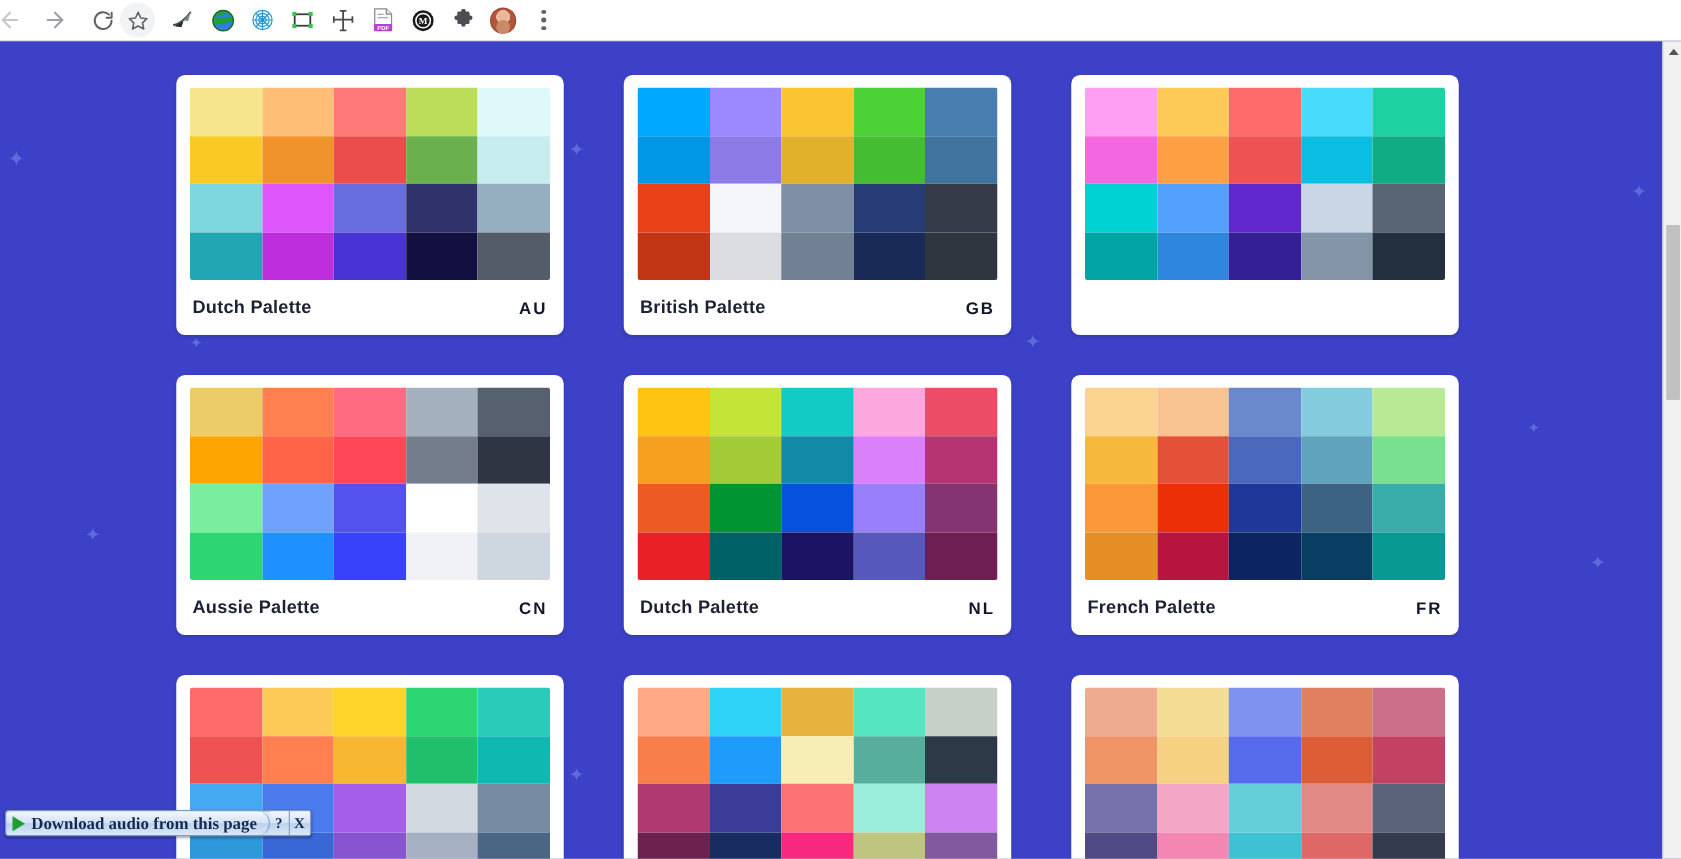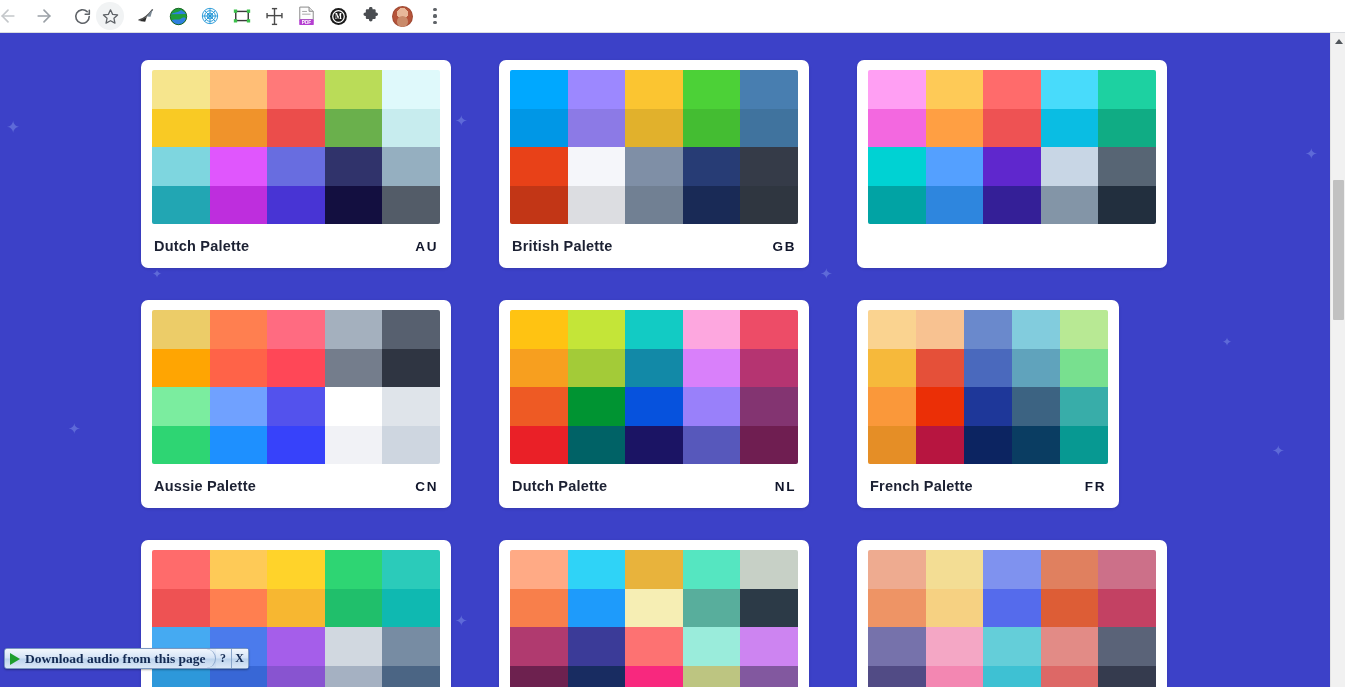--- a/index.html
+++ b/index.html
@@ -429,21 +429,21 @@
           <div class="swatch" style="background: rgb(0, 98, 102);"></div>
           <div class="swatch" style="background: rgb(27, 20, 100);"></div>
           <div class="swatch" style="background: rgb(87, 88, 187);"></div>
           <div class="swatch" style="background: rgb(111, 30, 81);"></div>
         </div>
         <div class="card-footer">
           <span class="card-title">Dutch Palette</span>
           <span class="card-code">NL</span>
         </div>
       </div>
-      <div class="palette-card" style="left: 857px; top: 267px; width: 262px; height: 208px;">
+      <div class="palette-card" style="left: 857px; top: 267px; width: 310px; height: 208px;">
         <div class="swatch-grid">
           <div class="swatch" style="background: rgb(250, 211, 144);"></div>
           <div class="swatch" style="background: rgb(248, 194, 145);"></div>
           <div class="swatch" style="background: rgb(106, 137, 204);"></div>
           <div class="swatch" style="background: rgb(130, 204, 221);"></div>
           <div class="swatch" style="background: rgb(184, 233, 148);"></div>
           <div class="swatch" style="background: rgb(246, 185, 59);"></div>
           <div class="swatch" style="background: rgb(229, 80, 57);"></div>
           <div class="swatch" style="background: rgb(74, 105, 189);"></div>
           <div class="swatch" style="background: rgb(96, 163, 188);"></div>

